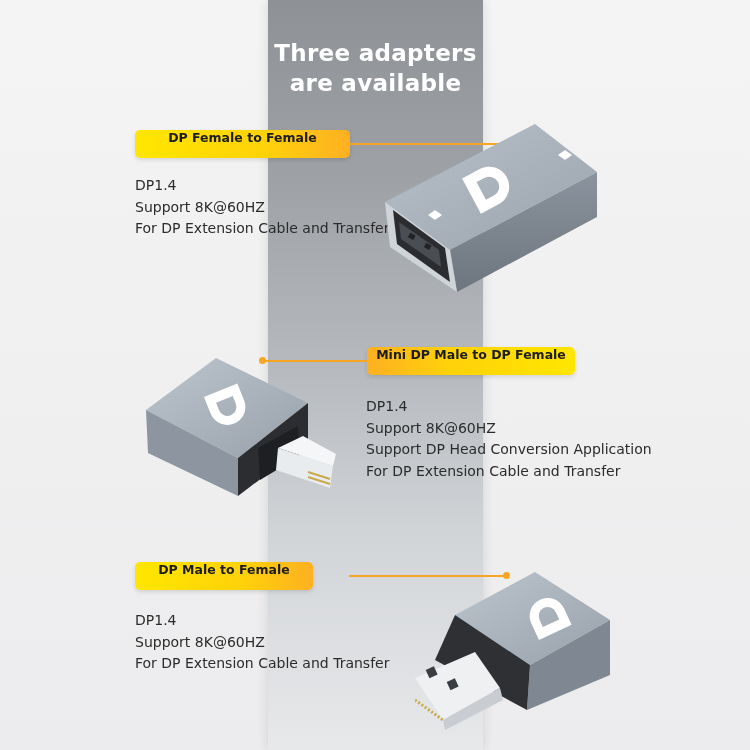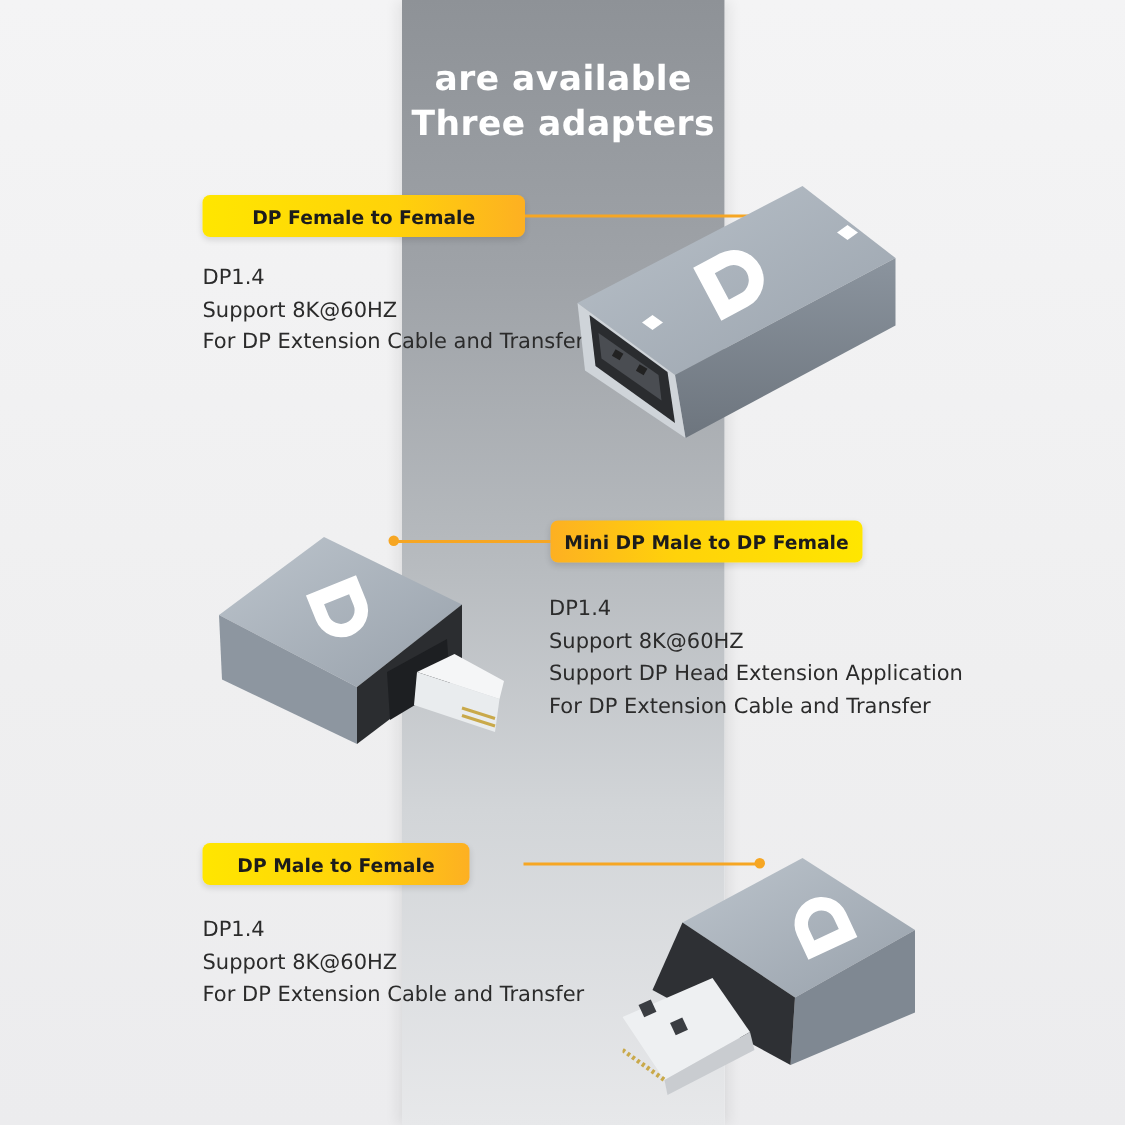--- a/index.html
+++ b/index.html
@@ -13,40 +13,40 @@
     background: linear-gradient(180deg, #8e9297 0%, #9fa3a8 25%, #b7bbbf 50%, #d2d5d8 72%, #e7e8ea 100%);
     box-shadow: -4px 0 8px rgba(0,0,0,0.06), 4px 0 8px rgba(0,0,0,0.06);
   }
   .headline {
     position: absolute; left: 268px; top: 38px; width: 215px; text-align: center;
     color: #ffffff; font-weight: bold; font-size: 23px; line-height: 30px;
     letter-spacing: 0.3px;
   }
   .pill {
     position: absolute; height: 28px; border-radius: 5px;
-    display: flex; align-items: center; justify-content: center;
+    display: flex; justify-content: center;
     font-size: 12.5px; font-weight: bold; color: #1c1c1c;
     box-shadow: 0 2px 4px rgba(0,0,0,0.12);
   }
   .pill.ltr { background: linear-gradient(90deg, #ffe600 0%, #ffd20a 60%, #fdb022 100%); }
   .pill.rtl { background: linear-gradient(90deg, #fdb022 0%, #ffd20a 40%, #ffe600 100%); }
   .leader { position: absolute; height: 2px; background: #f6a623; }
   .dot { position: absolute; width: 7px; height: 7px; border-radius: 50%; background: #f6a623; }
   .specs { position: absolute; font-size: 14px; color: #2b2b2b; line-height: 21.5px; }
   .specs div { white-space: nowrap; }
   .product { position: absolute; }
 </style>
 </head>
 <body>
 
 <div class="band"></div>
 
 <div class="headline">
+  <div>Three adapters</div>
   <div>are available</div>
-  <div>Three adapters</div>
 </div>
 
 <div class="pill ltr" style="left:135px; top:130px; width:215px;">
   <span>DP Female to Female</span>
 </div>
 <div class="leader" style="left:350px; top:143px; width:157px;"></div>
 <div class="dot" style="left:503px; top:140px;"></div>
 <div class="specs" style="left:135px; top:175px;">
   <div>DP1.4</div>
   <div>Support 8K@60HZ</div>
@@ -78,21 +78,21 @@
 </svg>
 
 <div class="pill rtl" style="left:367px; top:347px; width:208px;">
   <span>Mini DP Male to DP Female</span>
 </div>
 <div class="leader" style="left:263px; top:360px; width:104px;"></div>
 <div class="dot" style="left:259px; top:357px;"></div>
 <div class="specs" style="left:366px; top:396px;">
   <div>DP1.4</div>
   <div>Support 8K@60HZ</div>
-  <div>Support DP Head Extension Application</div>
+  <div>Support DP Head Conversion Application</div>
   <div>For DP Extension Cable and Transfer</div>
 </div>
 <svg class="product" style="left:138px; top:348px;" width="205" height="150" viewBox="0 0 205 150">
   <defs>
     <linearGradient id="g2top" x1="0" y1="0" x2="1" y2="1">
       <stop offset="0" stop-color="#bcc4cc"></stop>
         <stop offset="1" stop-color="#98a1ab"></stop>
     </linearGradient>
   </defs>
   <polygon points="8,62 78,10 170,55 100,110" fill="url(#g2top)"></polygon>

